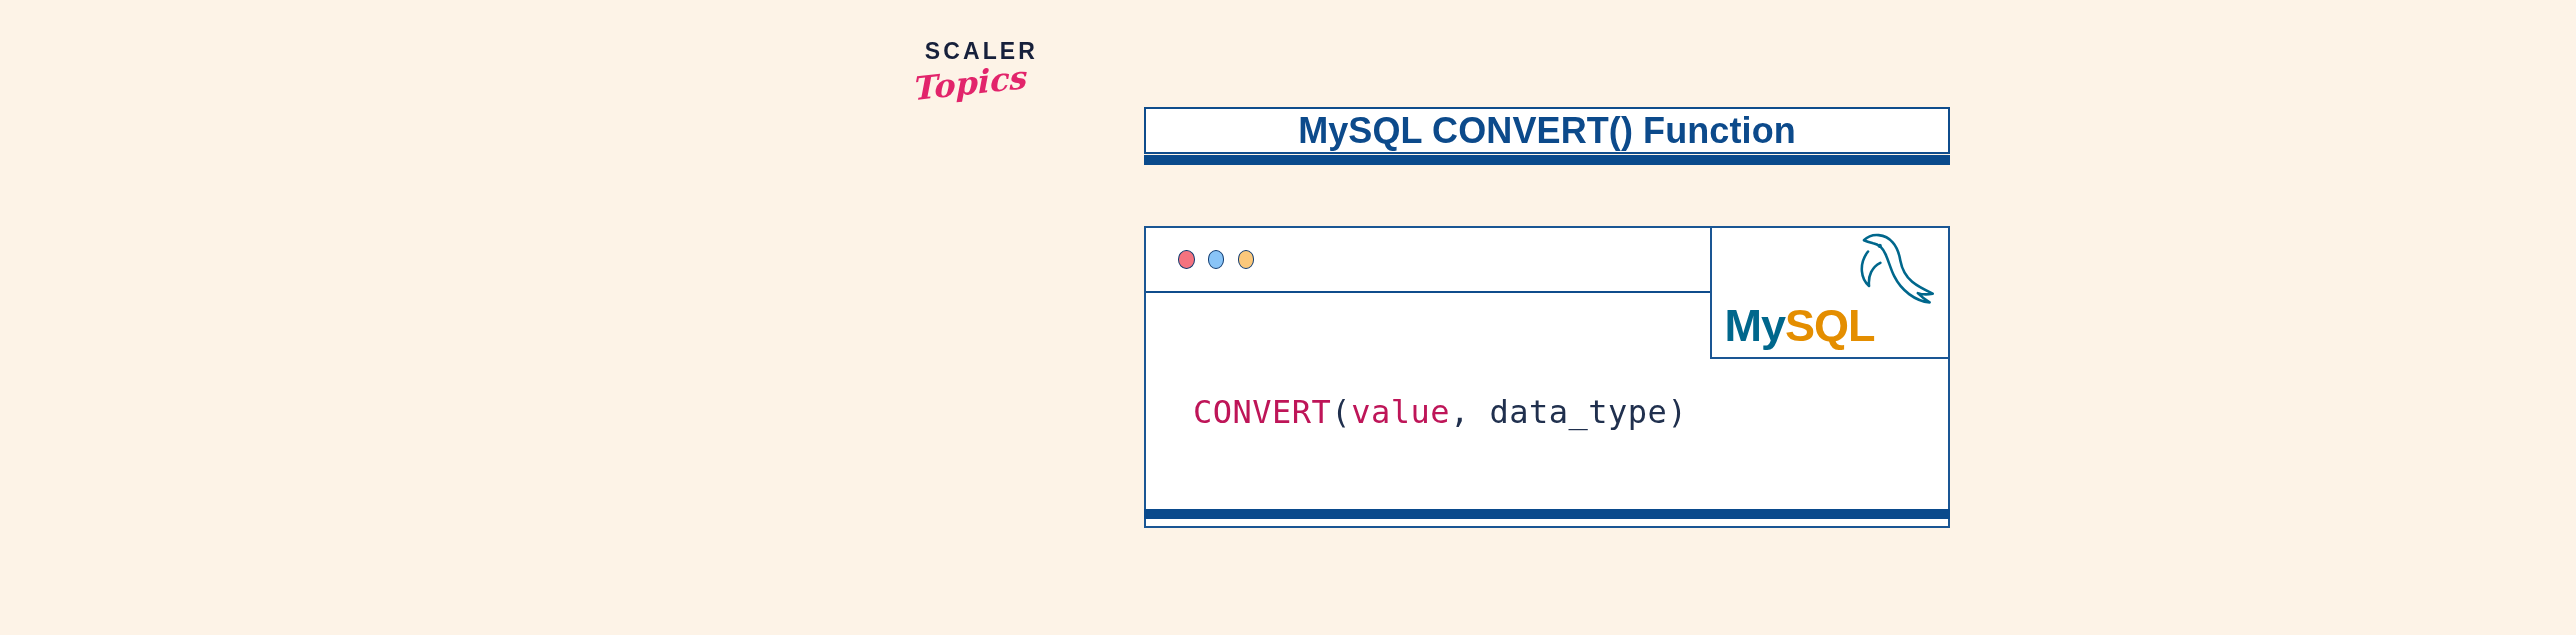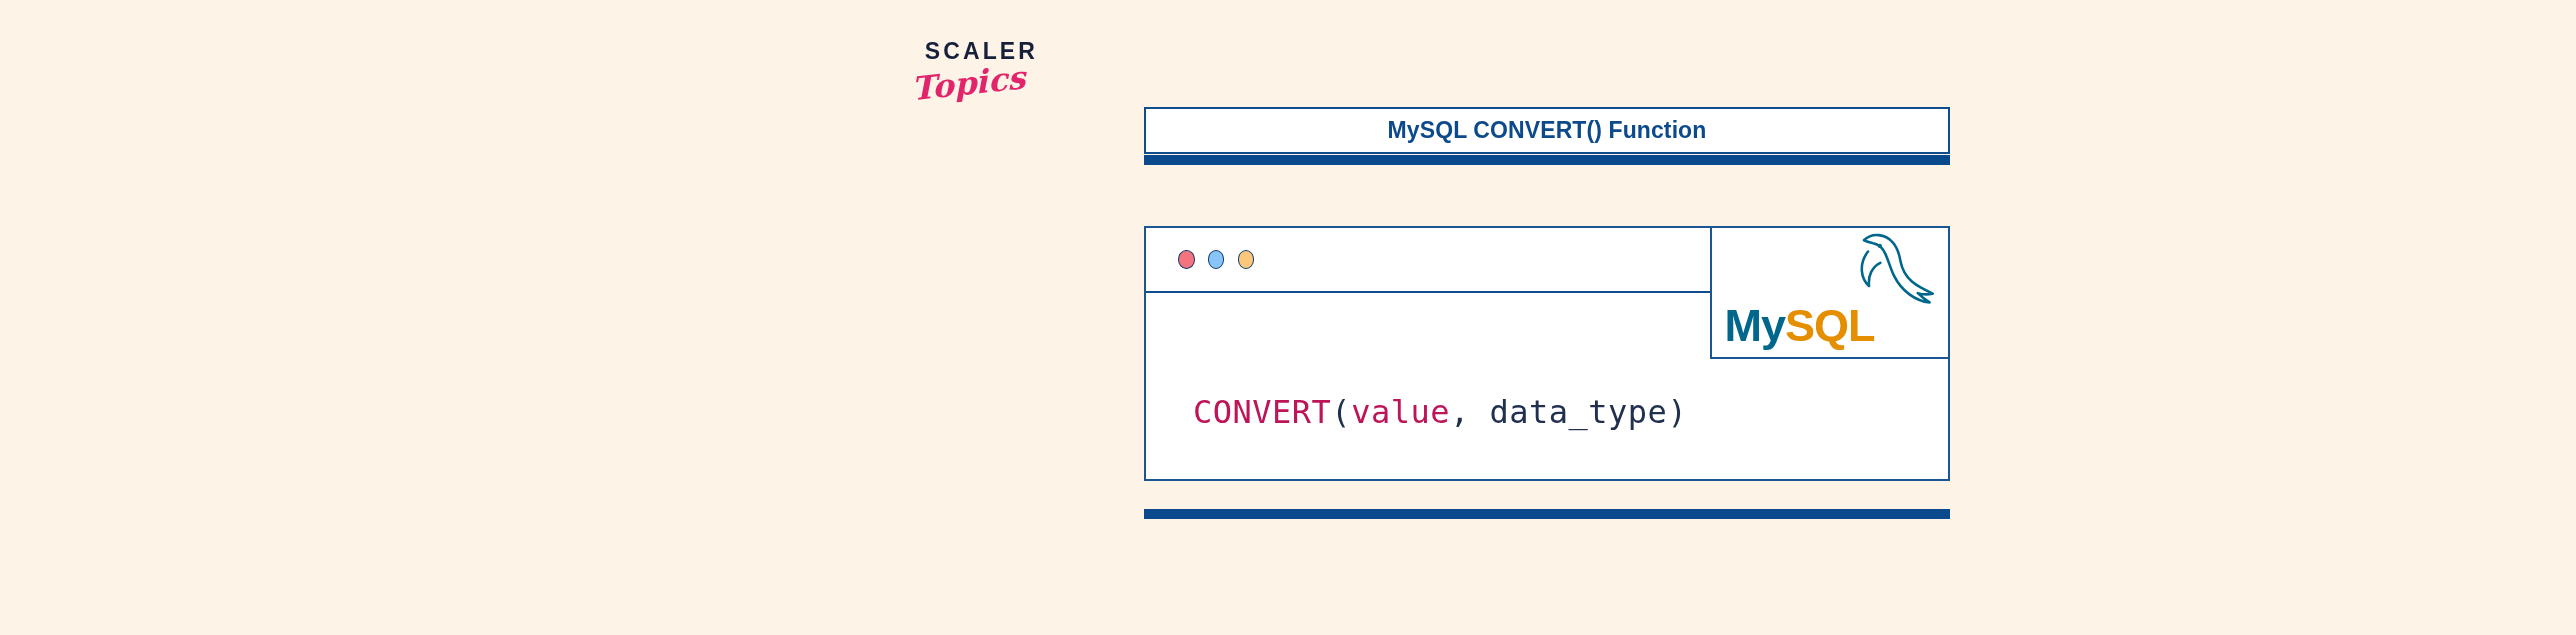--- a/index.html
+++ b/index.html
@@ -55,41 +55,41 @@
     background: #ffffff;
     border: 2.6px solid #0f4c8c;
     box-sizing: border-box;
     display: flex;
     align-items: center;
     justify-content: center;
   }
   #title-text {
     font-family: "Liberation Sans", sans-serif;
     font-weight: 700;
-    font-size: 23px;
+    font-size: 36px;
     color: #0c4a8b;
     letter-spacing: 0.1px;
     white-space: nowrap;
   }
   #title-card-underbar {
     position: absolute;
     left: 1144px;
     top: 155px;
     width: 806px;
     height: 10.3px;
     background: #0a4a8c;
   }
 
   
   #code-window {
     position: absolute;
     left: 1144px;
     top: 226px;
     width: 806px;
-    height: 255px;
+    height: 302px;
     background: #ffffff;
     border: 2.1px solid #1a5694;
     box-sizing: border-box;
   }
   #window-titlebar {
     position: absolute;
     left: 0;
     top: 0;
     width: 567px;
     height: 65px;

